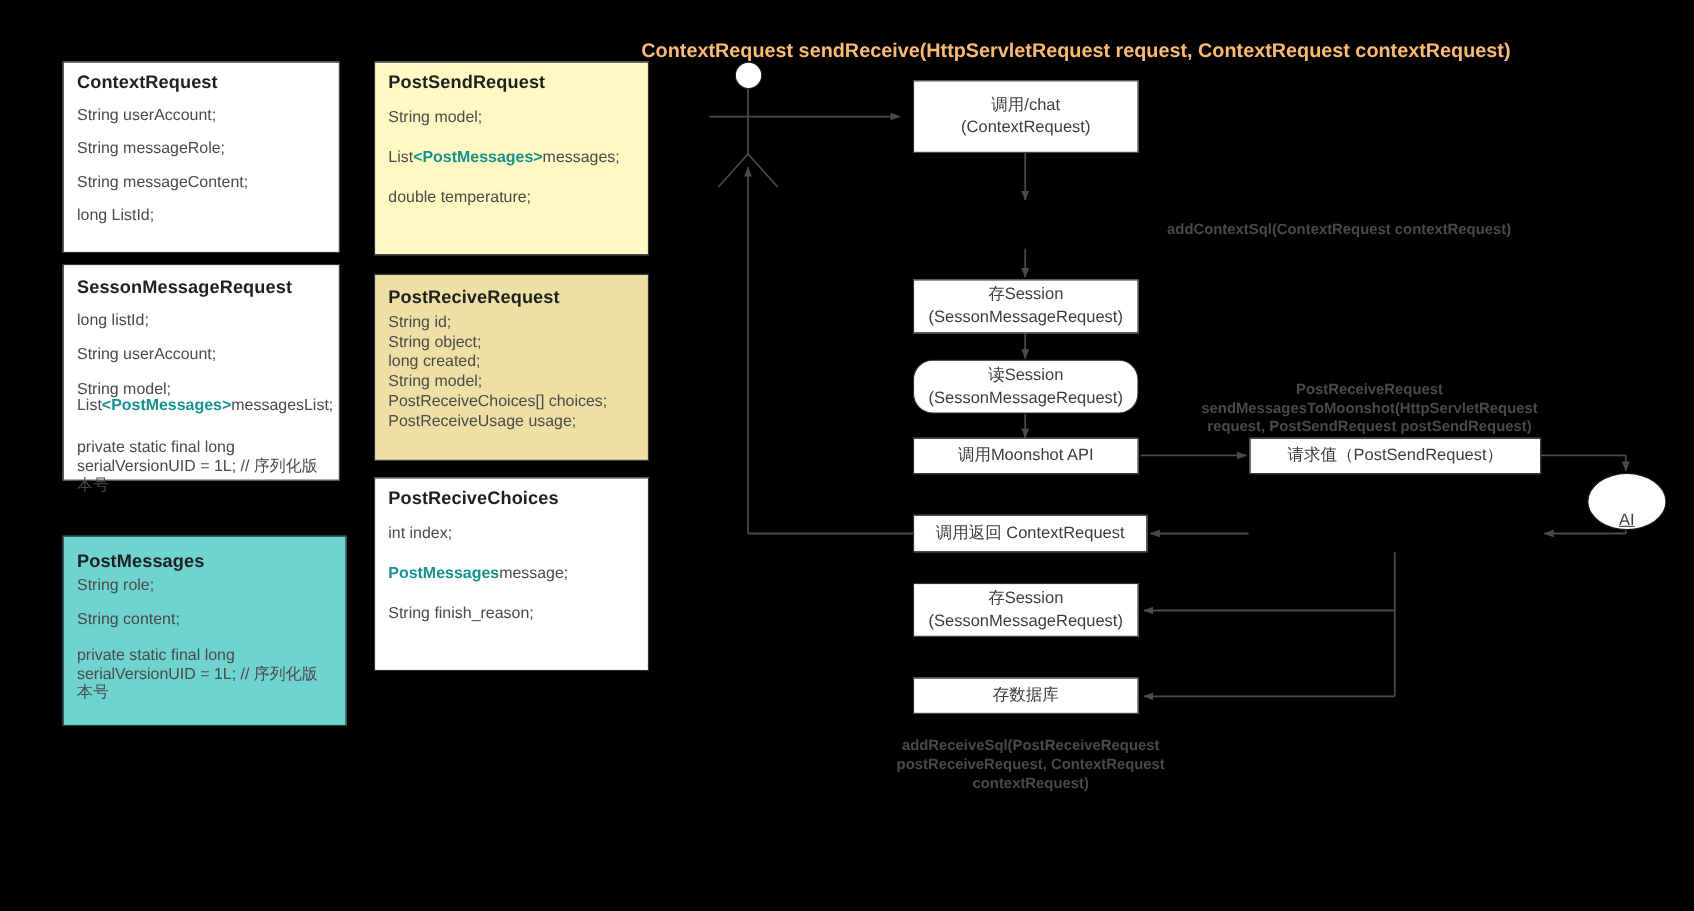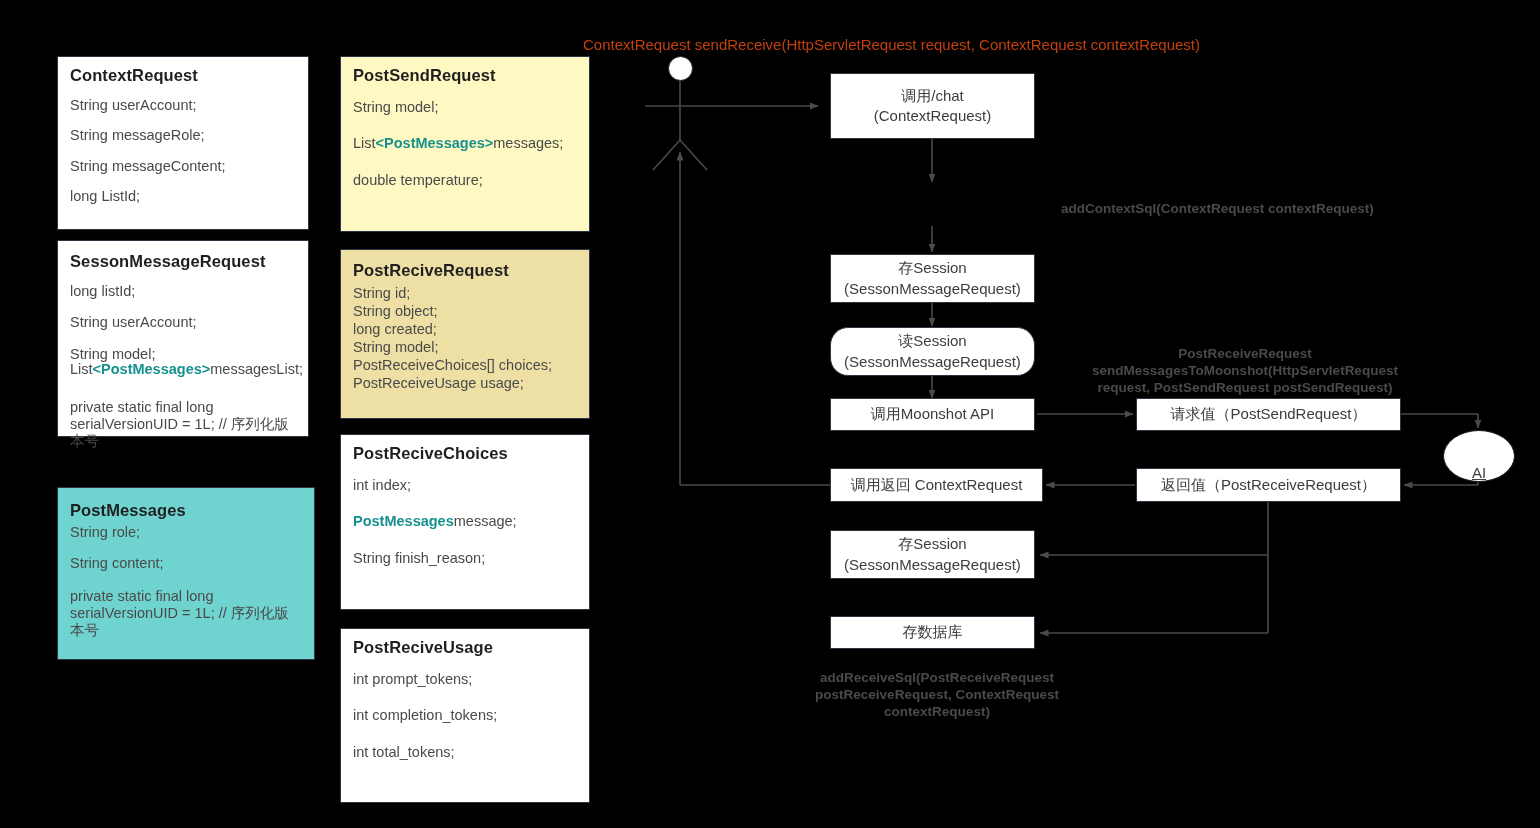--- a/index.html
+++ b/index.html
@@ -71,23 +71,23 @@
     position:absolute;
     color:#4a4a4a;
     font-size:13.5px;
     font-weight:bold;
     line-height:1.25;
     text-align:center;
     white-space:pre-line;
   }
   .title-main{
     position:absolute;
-    color:#c2410c;
-    font-size:15px;
-    font-weight:normal;
+    color:#fdba74;
+    font-size:18px;
+    font-weight:bold;
     white-space:nowrap;
   }
   svg.wires{position:absolute;left:0;top:0;width:1540px;height:828px;pointer-events:none;}
   .head{
     position:absolute;border-radius:50%;
     background:#fff;border:1.6px solid #1c1c1c;
   }
 </style>
 </head>
 <body>
@@ -176,26 +176,20 @@
     <span class="fld">PostReceiveUsage usage;</span>
   </div>
 
   <div class="cbox spaced" style="left:340px;top:434px;width:250px;height:176px;">
     <span class="title" style="margin-bottom:16px;">PostReciveChoices</span>
     <span class="fld" style="margin-bottom:22px;">int index;</span>
     <span class="fld" style="margin-bottom:22px;"><span class="teal">PostMessages</span>message;</span>
     <span class="fld">String finish_reason;</span>
   </div>
 
-  <div class="cbox spaced" style="left:340px;top:628px;width:250px;height:175px;">
-    <span class="title" style="margin-bottom:16px;">PostReciveUsage</span>
-    <span class="fld" style="margin-bottom:22px;">int prompt_tokens;</span>
-    <span class="fld" style="margin-bottom:22px;">int completion_tokens;</span>
-    <span class="fld">int total_tokens;</span>
-  </div>
 
   <div class="fbox" style="left:830px;top:73px;width:205px;height:66px;">
     <div>
       <div>调用/chat</div>
       <div>(ContextRequest)</div>
     </div>
   </div>
 
 
   <div class="fbox" style="left:830px;top:254px;width:205px;height:49px;">
@@ -228,23 +222,20 @@
   </div>
 
   <div class="fbox" style="left:830px;top:616px;width:205px;height:33px;">
     <div>存数据库</div>
   </div>
 
   <div class="fbox" style="left:1136px;top:398px;width:265px;height:33px;">
     <div>请求值（PostSendRequest）</div>
   </div>
 
-  <div class="fbox" style="left:1136px;top:468px;width:265px;height:34px;">
-    <div>返回值（PostReceiveRequest）</div>
-  </div>
 
   <div class="ai-ellipse" style="left:1443px;top:430px;width:72px;height:52px;">
     <span>AI</span>
   </div>
 
   <div class="anno" style="left:1085px;top:346px;width:320px;">PostReceiveRequest
 sendMessagesToMoonshot(HttpServletRequest
 request, PostSendRequest postSendRequest)</div>
 
   <div class="anno" style="left:1061px;top:201px;text-align:left;white-space:nowrap;">addContextSql(ContextRequest contextRequest)</div>

